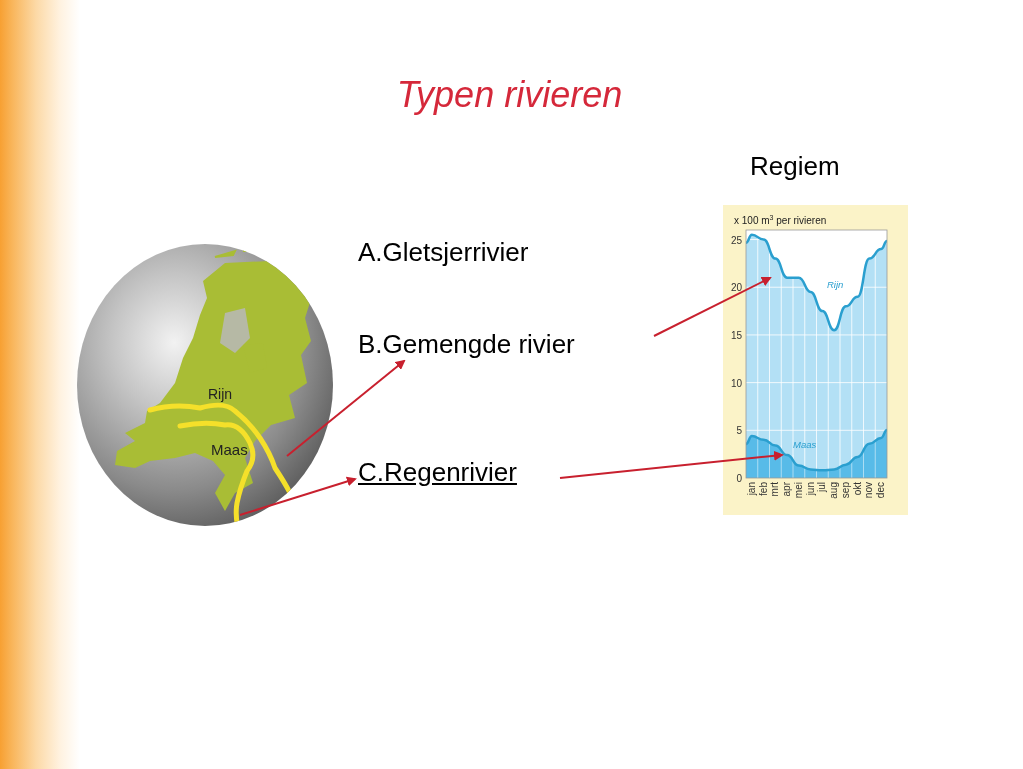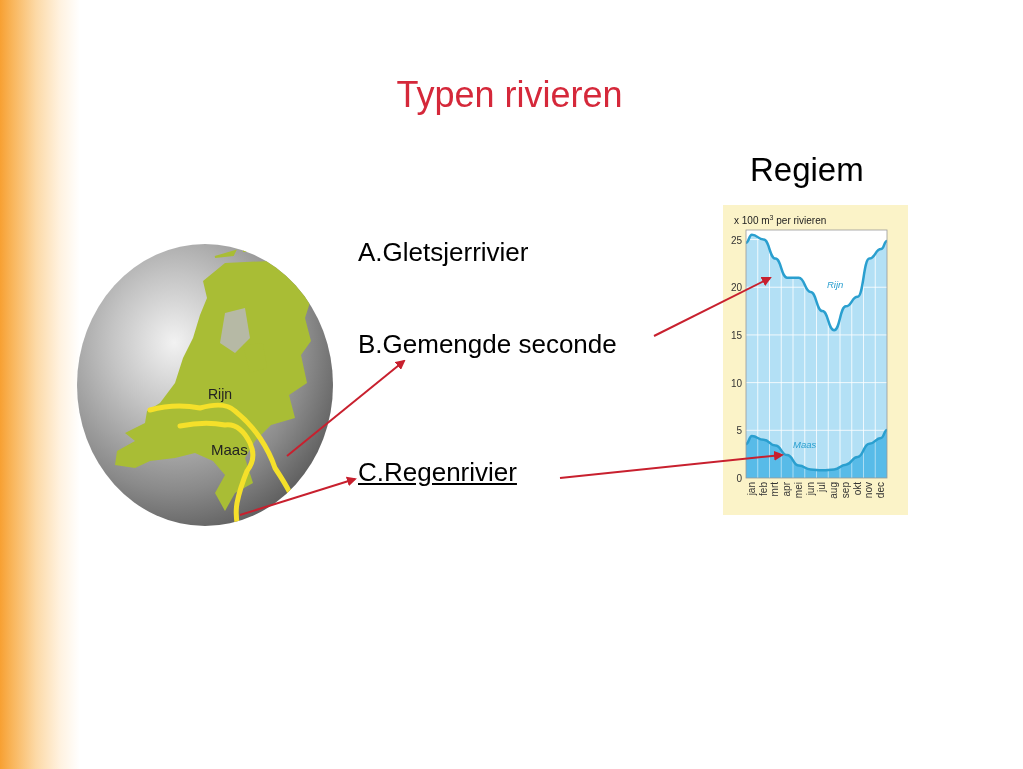--- a/index.html
+++ b/index.html
@@ -9,23 +9,23 @@
       font-family: "Liberation Sans", sans-serif;
     }
     .side-gradient {
       position: absolute; left: 0; top: 0; width: 80px; height: 769px;
       background: linear-gradient(to right, #f7a032 0%, #f9b55a 15%, #fcd9a6 45%, #fff2e0 75%, #ffffff 100%);
     }
     .title {
       position: absolute; left: 0; width: 1023px; top: 74px;
       text-align: center; color: #d5283a; font-size: 36px; padding-left: 0;
     }
-    .title span { position: relative; left: -2px; }
+    .title span { position: relative; left: -2px; font-style: italic; }
     .regiem-label {
-      position: absolute; left: 750px; top: 151px; font-size: 33px; color: #000;
+      position: absolute; left: 750px; top: 151px; font-size: 26px; color: #000;
     }
     .type-item {
       position: absolute; left: 358px; font-size: 26px; color: #000;
     }
     .globe-wrap { position: absolute; left: 75px; top: 243px; width: 260px; height: 285px; }
     .chart-panel {
       position: absolute; left: 723px; top: 205px; width: 185px; height: 310px;
       background: #fbf3c8;
     }
     .chart-unit {
@@ -37,21 +37,21 @@
 </head>
 <body>
 
 <div class="side-gradient"></div>
 
 <div class="title"><span>Typen rivieren</span></div>
 
 <div class="regiem-label">Regiem</div>
 
 <div class="type-item" style="top:201px;margin-top:36px;">A.Gletsjerrivier</div>
-<div class="type-item" style="top:329px;">B.Gemengde seconde</div>
+<div class="type-item" style="top:329px;">B.Gemengde rivier</div>
 <div class="type-item" style="top:457px;text-decoration:underline;">C.Regenrivier</div>
 
 <div class="globe-wrap">
   <svg width="260" height="285" viewBox="0 0 260 285">
     <defs>
       <radialGradient id="globeGrad" cx="0.38" cy="0.35" r="0.7">
         <stop offset="0%" stop-color="#f2f2f2"></stop>
         <stop offset="35%" stop-color="#c4c4c4"></stop>
         <stop offset="75%" stop-color="#8a8a8a"></stop>
         <stop offset="100%" stop-color="#5e5e5e"></stop>

